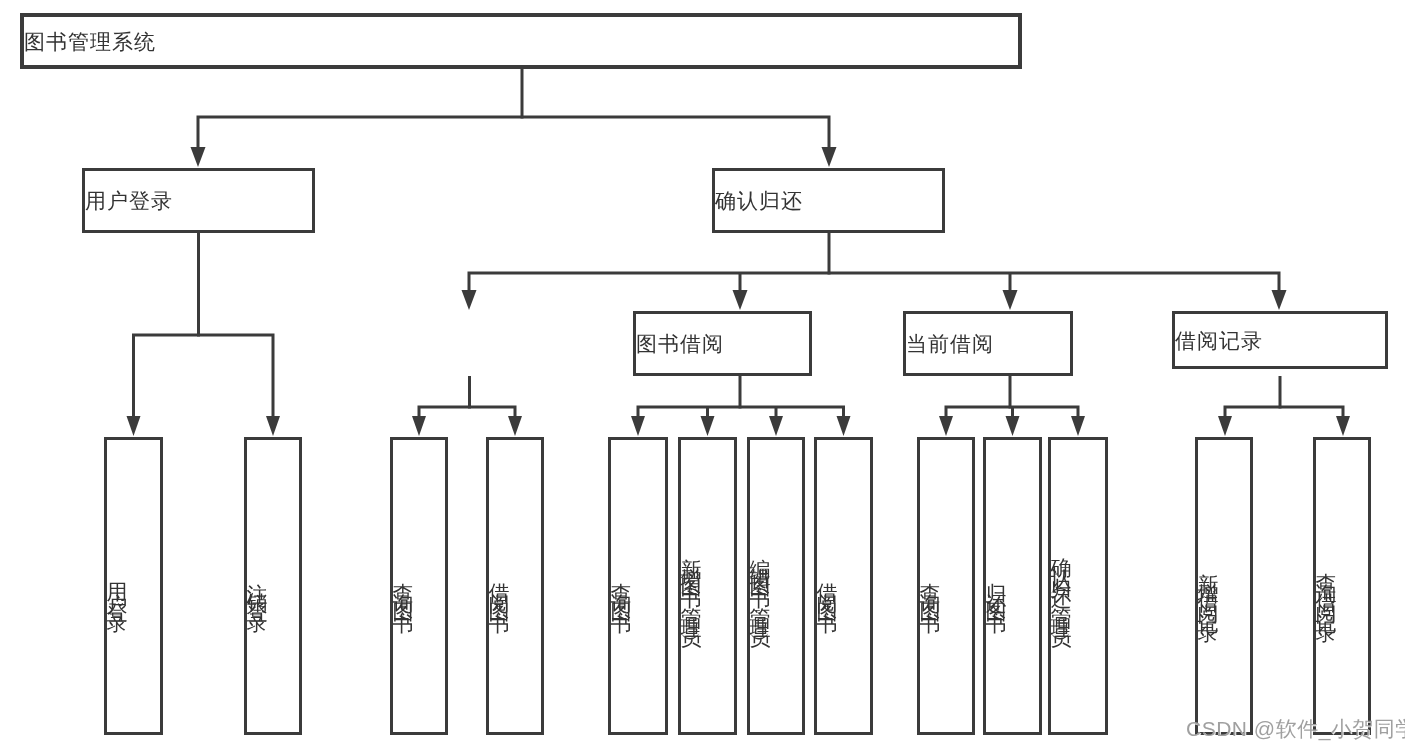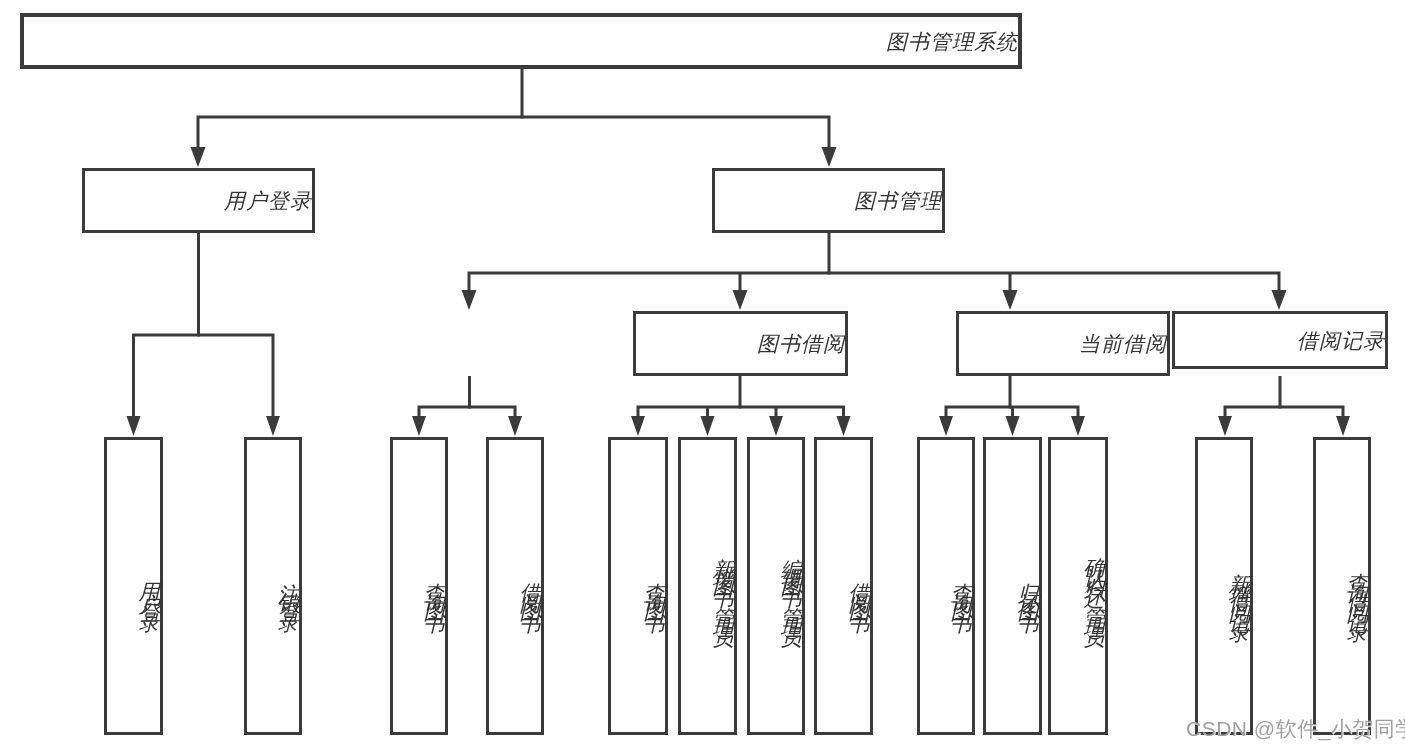--- a/index.html
+++ b/index.html
@@ -16,27 +16,26 @@
     width:1405px;height:747px;overflow:hidden;position:relative;
   }
   .canvas{position:absolute;left:0;top:0;width:1405px;height:747px;background:var(--bg-color);}
   svg.connectors{position:absolute;left:0;top:0;pointer-events:none;}
   svg.connectors path{stroke:var(--line-color);stroke-width:3;fill:none;}
   svg.connectors polygon{fill:var(--line-color);stroke:none;}
   .node{
     position:absolute;
     border:3px solid var(--line-color);
     background:var(--bg-color);
-    display:flex;align-items:center;justify-content:flex-end;
+    display:flex;align-items:center;justify-content:flex-start;
     color:var(--text-color);
     font-size:21px;
     letter-spacing:1px;
     line-height:1;
     white-space:nowrap;
-    font-style:italic;
   }
   .node.root{border-width:4px;}
   .node.leaf .vtext{
     writing-mode:vertical-rl;
     text-orientation:mixed;
     font-size:21px;
     letter-spacing:10px;
     white-space:nowrap;
   }
   .watermark{
@@ -104,27 +103,27 @@
   </svg>
 
   <div class="node root" style="left:20px;top:13px;width:1002px;height:56px">
     <span>图书管理系统</span>
   </div>
 
   <div class="node" style="left:82px;top:168px;width:233px;height:65px">
     <span>用户登录</span>
   </div>
   <div class="node" style="left:712px;top:168px;width:233px;height:65px">
-    <span>图书管理</span>
+    <span>确认归还</span>
   </div>
 
-  <div class="node" style="left:633px;top:311px;width:215px;height:65px">
+  <div class="node" style="left:633px;top:311px;width:179px;height:65px">
     <span>图书借阅</span>
   </div>
-  <div class="node" style="left:956px;top:311px;width:214px;height:65px">
+  <div class="node" style="left:903px;top:311px;width:170px;height:65px">
     <span>当前借阅</span>
   </div>
   <div class="node" style="left:1172px;top:311px;width:216px;height:58px">
     <span>借阅记录</span>
   </div>
 
   <div class="node leaf" style="left:104px;top:437px;width:59px;height:298px">
     <span class="vtext">用户登录</span>
   </div>
   <div class="node leaf" style="left:244px;top:437px;width:58px;height:298px">

